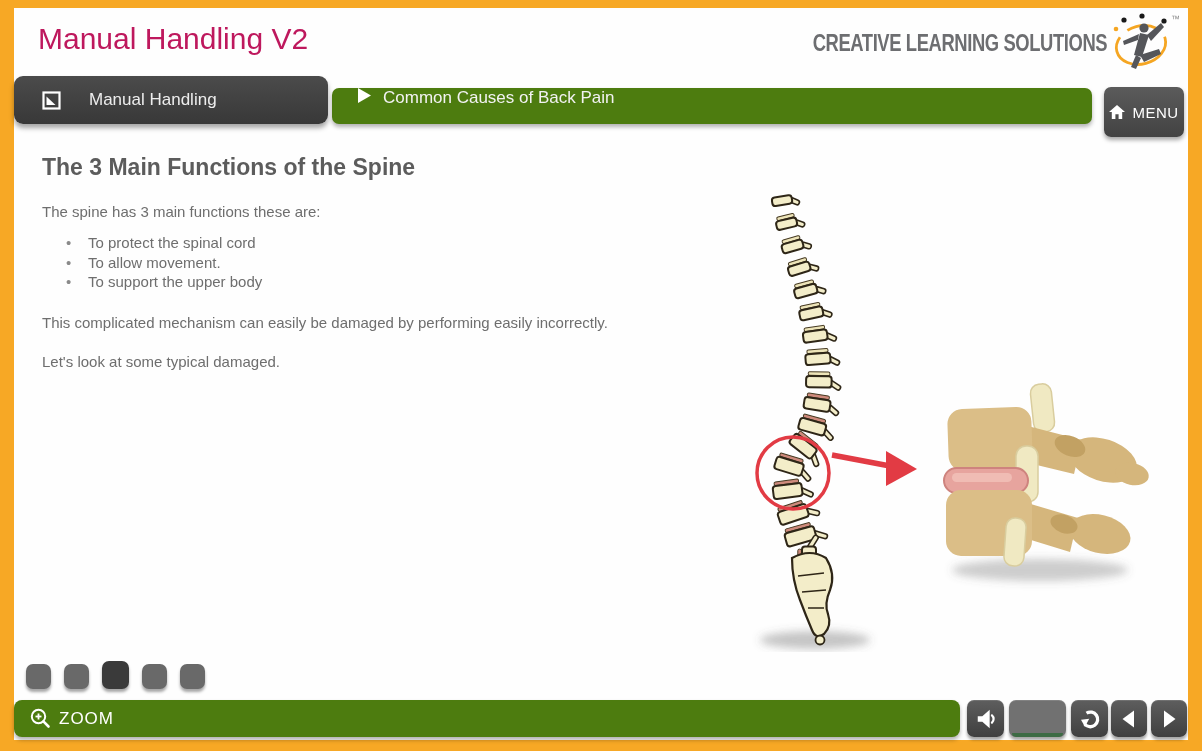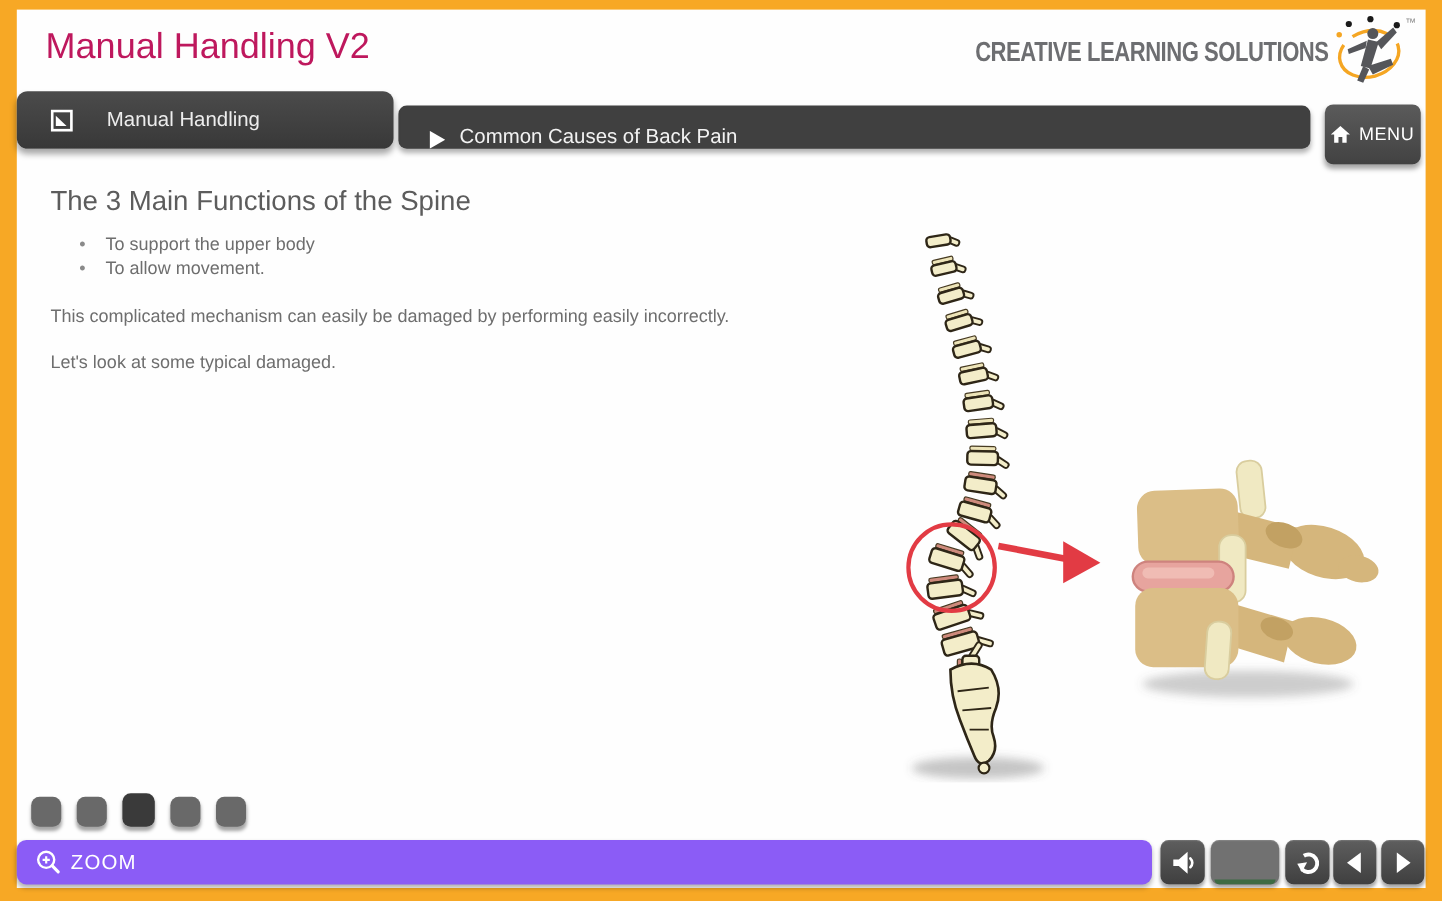--- a/index.html
+++ b/index.html
@@ -18,51 +18,51 @@
   .brand-tm { font-size:9px; color:#8A8A8A; align-self:flex-start; margin-top:4px; }
 
   
   .course-tab { position:absolute; left:0; top:68px; width:314px; height:48px;
     background:linear-gradient(#4B4B4B,#383838); border-radius:9px;
     box-shadow:0 4px 5px rgba(0,0,0,.35); display:flex; align-items:center; z-index:3; }
   .course-tab .icon { margin-left:28px; width:19px; height:19px; }
   .course-tab .label { margin-left:28px; font-size:17px; color:#EDEDED; }
 
   .lesson-bar { position:absolute; left:318px; top:80px; width:760px; height:36px;
-    background:#404040; border-radius:7px; box-shadow:0 3px 4px rgba(0,0,0,.3);
-    display:flex; align-items:flex-end; z-index:2; }
+    background:#4d7c0f; border-radius:7px; box-shadow:0 3px 4px rgba(0,0,0,.3);
+    display:flex; align-items:flex-start; z-index:2; }
   .lesson-bar .icon { margin-left:26px; width:13px; height:15px; }
   .lesson-bar .label { margin-left:12px; font-size:17px; color:#F2F2F2; }
 
   .menu-btn { position:absolute; left:1090px; top:79px; width:80px; height:50px;
     background:linear-gradient(#5B5B5B,#424242); border-radius:7px;
     box-shadow:0 3px 4px rgba(0,0,0,.35); display:flex; align-items:center; justify-content:center;
     gap:7px; cursor:pointer; z-index:3; }
   .menu-btn .label { font-size:15px; color:#FFF; letter-spacing:.5px; }
   .menu-btn svg { width:16px; height:15px; }
 
   
   .content { position:absolute; left:28px; top:146px; width:680px; }
-  .content h1 { font-size:23px; font-weight:normal; color:#5C5C5C; }
+  .content h1 { font-size:23px; font-weight:bold; color:#5C5C5C; }
   .content p { font-size:15px; color:#6E6E6E; margin-top:22px; }
   .content ul { list-style:none; margin:13px 0 0 24px; }
   .content li { font-size:15px; color:#6E6E6E; line-height:19.5px; padding-left:22px; position:relative; }
   .content li::before { content:"•"; position:absolute; left:0; color:#8A8A8A; }
 
   
   .spine-art { position:absolute; left:706px; top:164px; width:460px; height:480px; }
 
   
   .pager { position:absolute; left:12px; top:650px; display:flex; align-items:flex-end; gap:13px; height:31px; }
   .page-dot { width:25px; height:25px; border-radius:7px; background:#696969;
     box-shadow:0 3px 3px rgba(0,0,0,.35); cursor:pointer; }
   .page-dot.active { width:27px; height:28px; background:#3A3A3A; }
 
   
-  .zoom-bar { position:absolute; left:0; top:692px; width:946px; height:37px; background:#8b5cf6;
+  .zoom-bar { position:absolute; left:0; top:692px; width:946px; height:37px; background:#4d7c0f;
     border-radius:8px; box-shadow:0 3px 4px rgba(0,0,0,.3); display:flex; align-items:center; cursor:pointer; }
   .zoom-bar svg { margin-left:16px; width:21px; height:21px; }
   .zoom-bar .label { margin-left:8px; font-size:17px; color:#FFF; letter-spacing:1px; }
 
   .ctl { position:absolute; top:692px; height:37px; border-radius:7px;
     background:linear-gradient(#5E5E5E,#3F3F3F);
     box-shadow:0 3px 3px rgba(0,0,0,.35), inset 0 1px 0 rgba(255,255,255,.12);
     display:flex; align-items:center; justify-content:center; cursor:pointer; }
   .ctl svg { width:22px; height:22px; }
   .audio-btn   { left:953px;  width:37px; }
@@ -114,23 +114,25 @@
 
     <div class="menu-btn">
       <svg viewBox="0 0 16 15">
         <polygon points="8,0 16,7 13.2,7 13.2,14 9.6,14 9.6,9.2 6.4,9.2 6.4,14 2.8,14 2.8,7 0,7" fill="#FFF"></polygon>
       </svg>
       <span class="label">MENU</span>
     </div>
 
     <div class="content">
       <h1>The 3 Main Functions of the Spine</h1>
+      <p>The spine has 3 main functions these are:</p>
       <ul>
+        <li>To protect the spinal cord</li>
+        <li>To allow movement.</li>
         <li>To support the upper body</li>
-        <li>To allow movement.</li>
       </ul>
       <p>This complicated mechanism can easily be damaged by performing easily incorrectly.</p>
       <p>Let's look at some typical damaged.</p>
     </div>
 
     <svg class="spine-art" viewBox="0 0 460 480">
       <defs>
         <filter id="soft" x="-50%" y="-50%" width="200%" height="200%">
           <feGaussianBlur stdDeviation="4"></feGaussianBlur>
         </filter>

